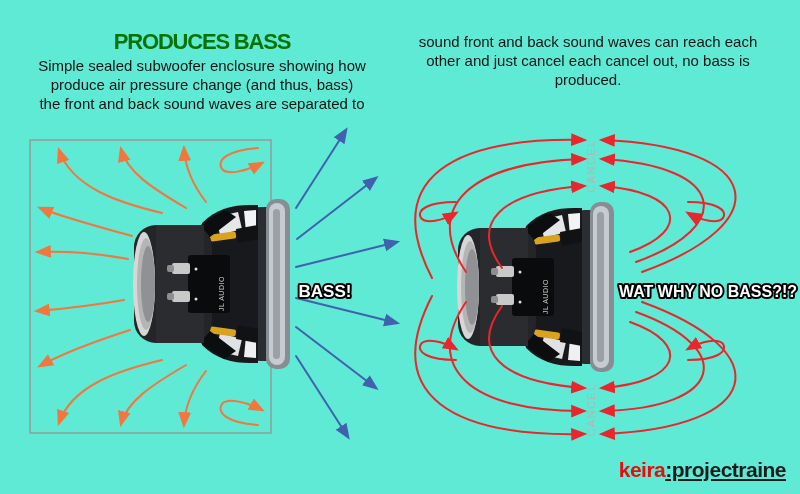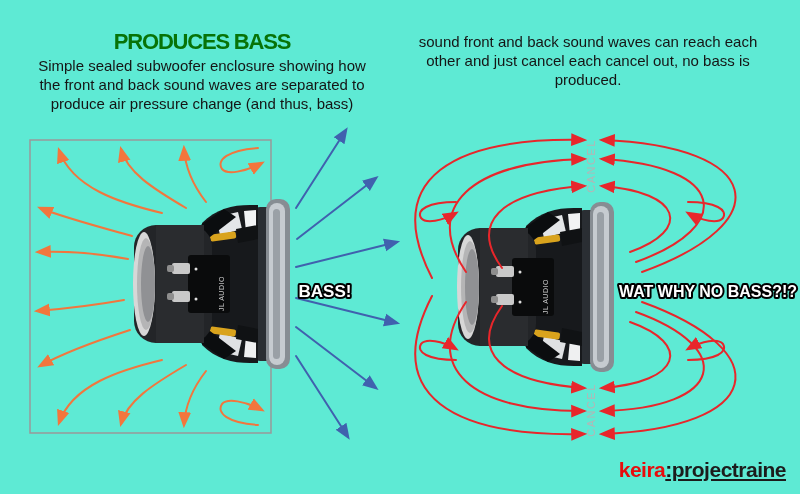--- a/index.html
+++ b/index.html
@@ -27,22 +27,22 @@
 </style>
 </head>
 <body>
 
 <div class="canvas">
 
   <div class="panel-header left">
     <div class="panel-title green">PRODUCES BASS</div>
     <div class="panel-desc">
       <div>Simple sealed subwoofer enclosure showing how</div>
+      <div>produce air pressure change (and thus, bass)</div>
       <div>the front and back sound waves are separated to</div>
-      <div>produce air pressure change (and thus, bass)</div>
     </div>
   </div>
 
   <div class="panel-header right">
     <div class="panel-desc">
       <div>sound front and back sound waves can reach each</div>
       <div>other and just cancel each cancel out, no bass is produced.</div>
     </div>
   </div>
 

